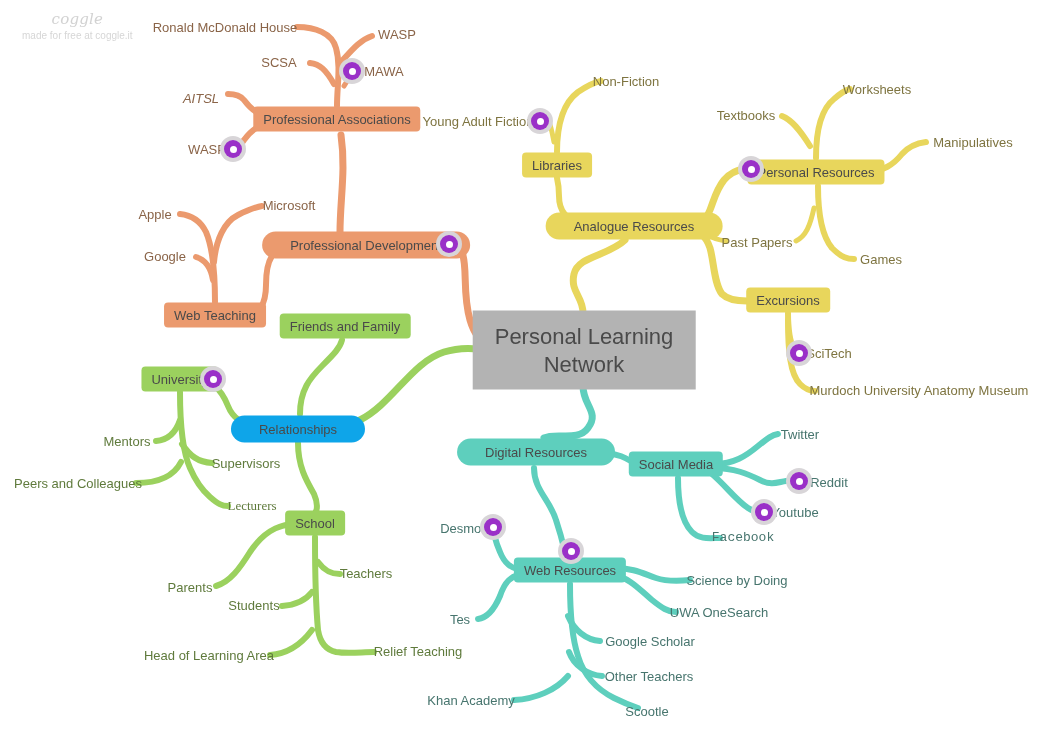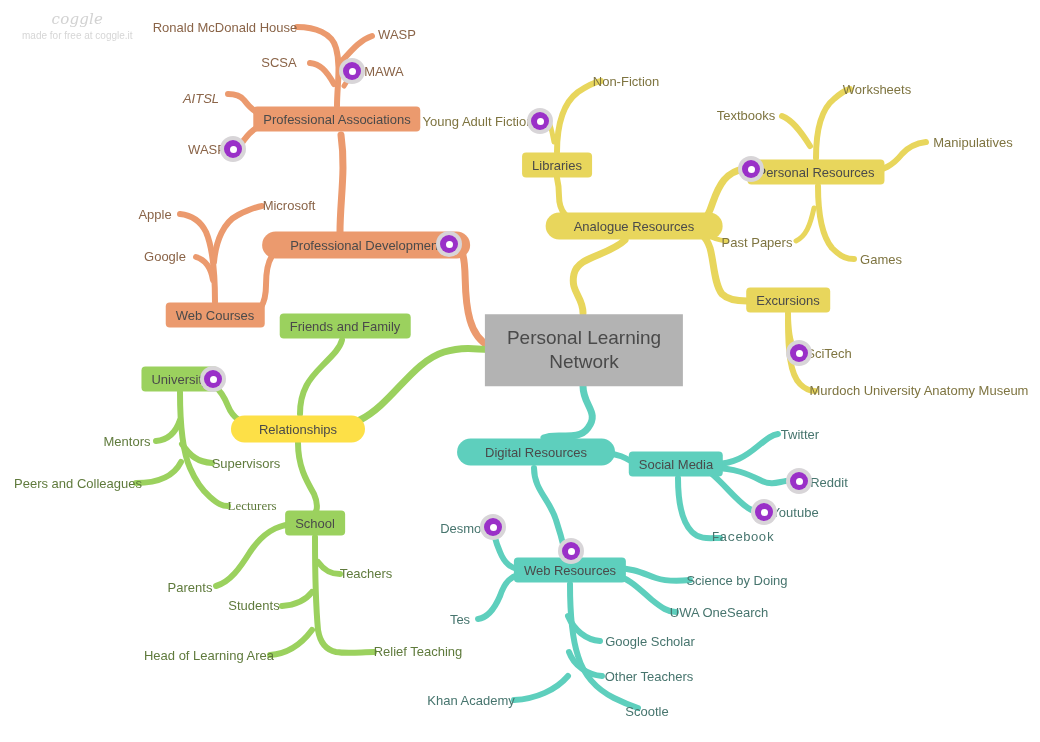--- a/index.html
+++ b/index.html
@@ -76,21 +76,21 @@
   .c-green  { color: #5f7a3c; }
   .c-teal   { color: #47756e; }
   .t-dark   { color: #4a4a4a; }
 
   
   .root {
     position: absolute;
     transform: translate(-50%, -50%);
     background: #b3b3b3;
     color: #4a4a4a;
-    font-size: 19px;
+    font-size: 22px;
     line-height: 1.25;
     text-align: center;
     padding: 12px 22px;
     white-space: nowrap;
   }
 
   
   .badge {
     position: absolute;
     width: 26px;
@@ -224,38 +224,38 @@
   <div id="node-layer">
       <div class="root" style="background: rgb(179, 179, 179); left: 584px; top: 350px;">Personal Learning<br>Network</div>
       <div class="node boxed t-dark" style="background: rgb(235, 154, 110); left: 337px; top: 119px;">Professional Associations</div>
       <div class="node plain c-orange" style="left: 225px; top: 27px;">Ronald McDonald House</div>
       <div class="node plain c-orange" style="left: 397px; top: 34px;">WASP</div>
       <div class="node plain c-orange" style="left: 279px; top: 62px;">SCSA</div>
       <div class="node plain c-orange" style="left: 384px; top: 71px;">MAWA</div>
       <div class="node plain c-orange" style="left: 201px; top: 98px; font-style: italic;">AITSL</div>
       <div class="node plain c-orange" style="left: 207px; top: 149px;">WASP</div>
       <div class="node pill t-dark" style="background: rgb(235, 154, 110); left: 366px; top: 245px;">Professional Development</div>
-      <div class="node boxed t-dark" style="background: rgb(235, 154, 110); left: 215px; top: 315px;">Web Courses</div>
+      <div class="node boxed t-dark" style="background: rgb(235, 154, 110); left: 215px; top: 315px;">Web Teaching</div>
       <div class="node plain c-orange" style="left: 155px; top: 214px;">Apple</div>
       <div class="node plain c-orange" style="left: 289px; top: 205px;">Microsoft</div>
       <div class="node plain c-orange" style="left: 165px; top: 256px;">Google</div>
       <div class="node pill t-dark" style="background: rgb(232, 214, 92); left: 634px; top: 226px;">Analogue Resources</div>
       <div class="node boxed t-dark" style="background: rgb(232, 214, 92); left: 557px; top: 165px;">Libraries</div>
       <div class="node plain c-yellow" style="left: 626px; top: 81px;">Non-Fiction</div>
       <div class="node plain c-yellow" style="left: 478px; top: 121px;">Young Adult Fiction</div>
       <div class="node boxed t-dark" style="background: rgb(232, 214, 92); left: 816px; top: 172px;">Personal Resources</div>
       <div class="node plain c-yellow" style="left: 877px; top: 89px;">Worksheets</div>
       <div class="node plain c-yellow" style="left: 746px; top: 115px;">Textbooks</div>
       <div class="node plain c-yellow" style="left: 973px; top: 142px;">Manipulatives</div>
       <div class="node plain c-yellow" style="left: 881px; top: 259px;">Games</div>
       <div class="node plain c-yellow" style="left: 757px; top: 242px;">Past Papers</div>
       <div class="node boxed t-dark" style="background: rgb(232, 214, 92); left: 788px; top: 300px;">Excursions</div>
       <div class="node plain c-yellow" style="left: 829px; top: 353px;">SciTech</div>
       <div class="node plain c-yellow" style="left: 919px; top: 390px;">Murdoch University Anatomy Museum</div>
-      <div class="node pill t-dark" style="background: #fde047; left: 298px; top: 429px;">Relationships</div>
+      <div class="node pill t-dark" style="background: #0ea5e9; left: 298px; top: 429px;">Relationships</div>
       <div class="node boxed t-dark" style="background: rgb(155, 209, 94); left: 345px; top: 326px;">Friends and Family</div>
       <div class="node boxed t-dark" style="background: rgb(155, 209, 94); left: 180px; top: 379px;">University</div>
       <div class="node plain c-green" style="left: 127px; top: 441px;">Mentors</div>
       <div class="node plain c-green" style="left: 246px; top: 463px;">Supervisors</div>
       <div class="node plain c-green" style="left: 78px; top: 483px;">Peers and Colleagues</div>
       <div class="node plain c-green" style="left: 252px; top: 505px; font-family: Liberation Serif, serif;">Lecturers</div>
       <div class="node boxed t-dark" style="background: rgb(155, 209, 94); left: 315px; top: 523px;">School</div>
       <div class="node plain c-green" style="left: 366px; top: 573px;">Teachers</div>
       <div class="node plain c-green" style="left: 190px; top: 587px;">Parents</div>
       <div class="node plain c-green" style="left: 254px; top: 605px;">Students</div>

